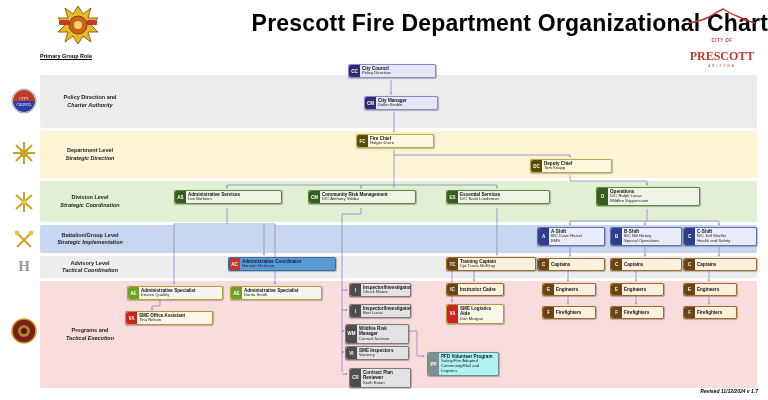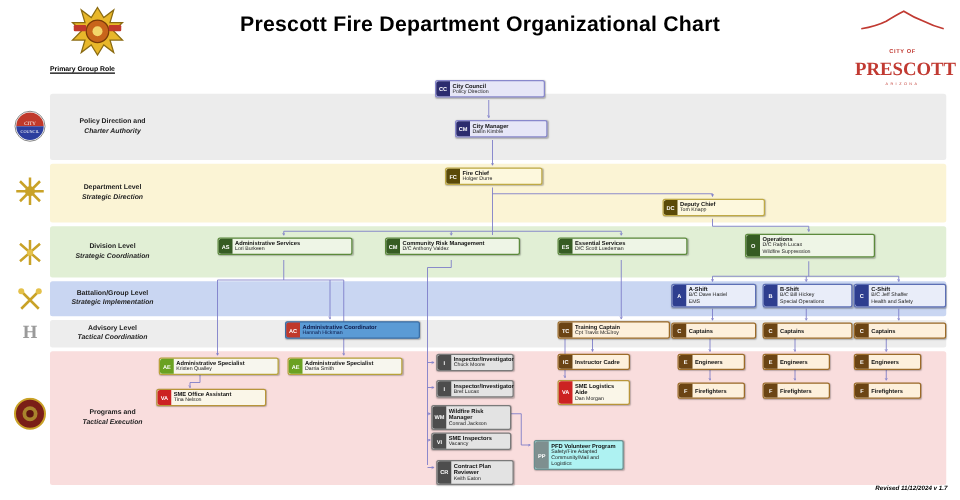--- a/index.html
+++ b/index.html
@@ -1,26 +1,26 @@
 <!DOCTYPE html>
 <html><head>
 <meta charset="utf-8">
 <style>
   html,body{margin:0;padding:0;background:#fff;}
   #stage{position:relative;width:768px;height:400px;background:#fff;overflow:hidden;
          font-family:"Liberation Sans",sans-serif;}
   
-  #page-title{position:absolute;left:0;top:10px;width:768px;text-align:center;
-    font-size:17px;font-weight:bold;color:#000;letter-spacing:.2px;}
+  #page-title{position:absolute;left:0;top:10px;width:768px;text-align:right;
+    font-size:23px;font-weight:bold;color:#000;letter-spacing:.2px;}
   #primary-group-role{position:absolute;left:40px;top:53px;font-size:5.5px;font-weight:bold;
     text-decoration:underline;color:#000;}
   #fd-logo{position:absolute;left:55px;top:4px;}
   #city-logo{position:absolute;left:684px;top:8px;width:76px;text-align:center;color:#c13a32;}
   #city-logo .l1{font-size:4.5px;font-weight:bold;letter-spacing:.5px;display:inline;}
-  #city-logo .l2{font-family:"Liberation Serif",serif;font-size:15px;font-weight:bold;display:inline;}
+  #city-logo .l2{font-family:"Liberation Serif",serif;font-size:12px;font-weight:bold;display:inline;}
   #city-logo .l3{font-size:3px;letter-spacing:2px;}
   
   .band{position:absolute;left:40px;width:717px;border-radius:2px;}
   .band .blabel{position:absolute;left:0;top:0;bottom:0;width:100px;display:flex;
     flex-direction:column;justify-content:center;text-align:center;color:#222;}
   .band .blabel .b1{font-size:5.5px;font-weight:bold;line-height:1.3;}
   .band .blabel .b2{font-size:5.5px;font-weight:bold;font-style:italic;line-height:1.3;}
   #band-policy{top:75px;height:53px;background:#ececec;}
   #band-department{top:131px;height:47px;background:#fbf4d5;}
   #band-division{top:181px;height:41px;background:#e1efd5;}

